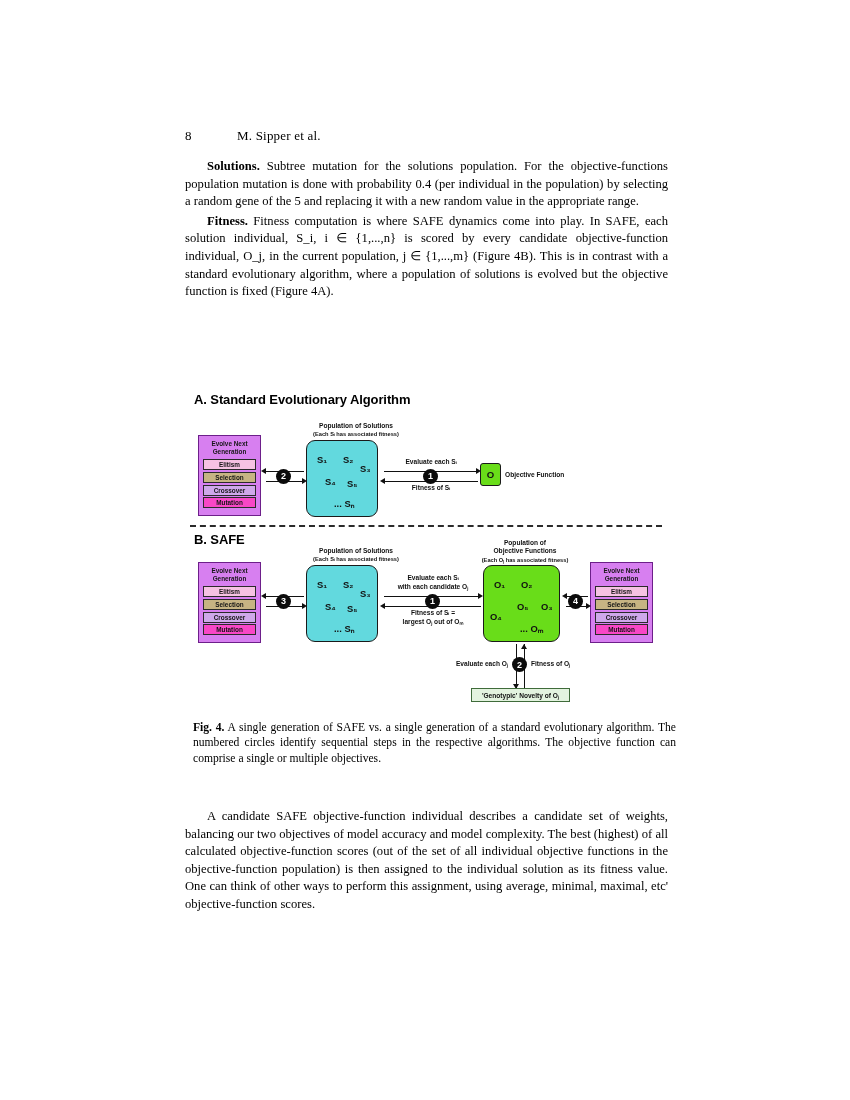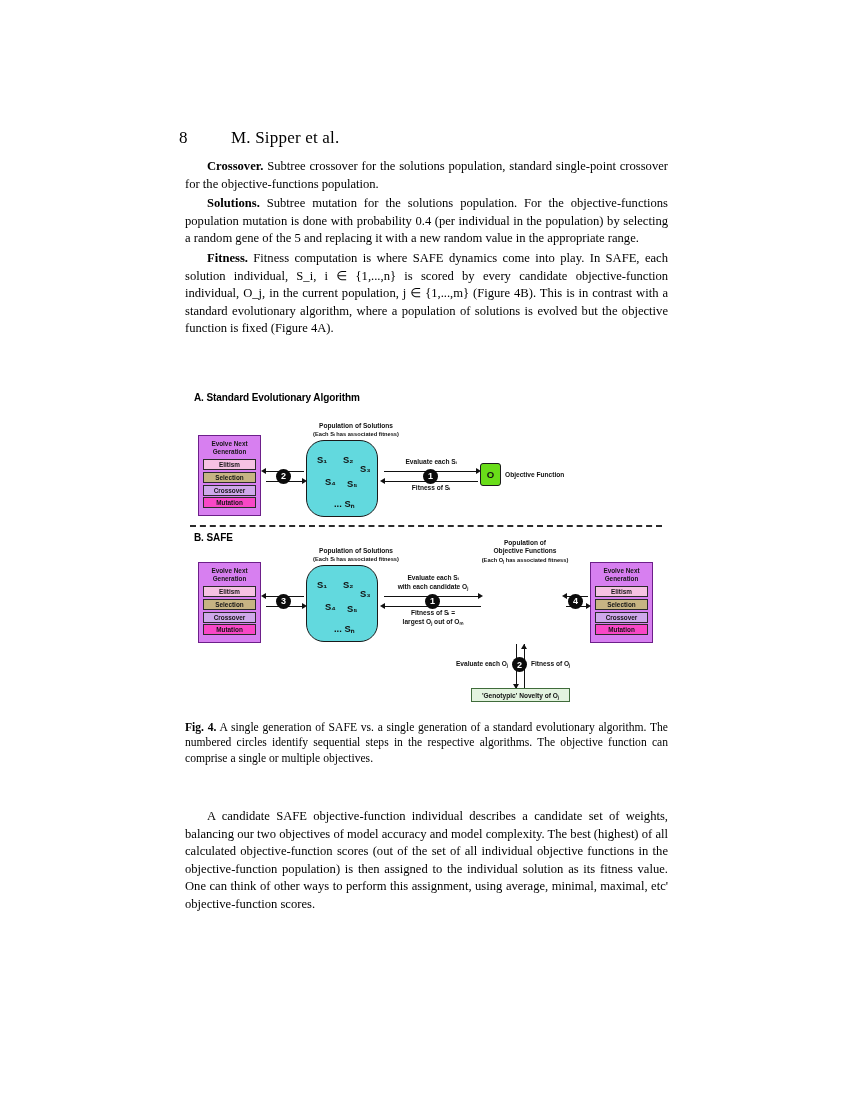--- a/index.html
+++ b/index.html
@@ -17,24 +17,24 @@
   }
 
   .page {
     position: absolute;
     inset: 0;
   }
 
   
   .runhead {
     position: absolute;
-    left: 179px;
+    left: 185px;
     top: 128px;
     width: 480px;
-    font-size: 17px;
+    font-size: 13px;
     letter-spacing: .2px;
   }
   .runhead .folio {
     display: inline-block;
     width: 52px;
   }
 
   
   .bodytext {
     position: absolute;
@@ -59,42 +59,42 @@
     width: 483px;
     font-size: 12.6px;
     line-height: 17.6px;
     text-align: justify;
   }
   .tail p { margin: 0; text-indent: 22px; }
 
   
   .caption {
     position: absolute;
-    left: 185px;
+    left: 193px;
     top: 720px;
     width: 483px;
     font-size: 11.6px;
     line-height: 15.4px;
     text-align: justify;
   }
   .caption b { font-weight: bold; }
 
   
   .figure {
     position: absolute;
     left: 190px;
     top: 392px;
     width: 472px;
     height: 315px;
     font-family: "Liberation Sans", sans-serif;
   }
   .panel-title {
     position: absolute;
     font-weight: bold;
-    font-size: 10px;
+    font-size: 13px;
     letter-spacing: -0.1px;
     color: #000;
     white-space: nowrap;
   }
   .divider {
     position: absolute;
     left: 0px;
     top: 133px;
     width: 472px;
     height: 0;
@@ -130,21 +130,21 @@
   }
   .op.elitism   { background: #f6c2e3; }
   .op.selection { background: #c7b483; }
   .op.crossover { background: #cfa8ea; }
   .op.mutation  { background: #f847c6; margin-bottom: 0; }
 
   
   .popbox {
     position: absolute;
     border: 1.7px solid #1a1a1a;
-    border-radius: 18px;
+    border-radius: 9px;
     box-sizing: border-box;
     text-decoration: underline;
   }
   .popbox.solutions  { background: #62d9de; }
   .popbox.objectives { background: #69dd19; }
   .popbox .ind {
     position: absolute;
     font-size: 9.4px;
     font-weight: 600;
     color: #111;
@@ -260,21 +260,20 @@
 </head>
 <body>
 
 <div class="page">
 
   <div class="runhead">
     <span class="folio">8</span><span>M. Sipper et al.</span>
   </div>
 
   <div class="bodytext">
-    <p><span class="lead">Crossover.</span><span> Subtree crossover for the solutions population, standard single-point crossover for the objective-functions population.</span></p>
     <p><span class="lead">Solutions.</span><span> Subtree mutation for the solutions population. For the objective-functions population mutation is done with probability 0.4 (per individual in the population) by selecting a random gene of the 5 and replacing it with a new random value in the appropriate range.</span></p>
     <p><span class="lead">Fitness.</span><span> Fitness computation is where SAFE dynamics come into play. In SAFE, each solution individual, S_i, i ∈ {1,...,n} is scored by every candidate objective-function individual, O_j, in the current population, j ∈ {1,...,m} (Figure 4B). This is in contrast with a standard evolutionary algorithm, where a population of solutions is evolved but the objective function is fixed (Figure 4A).</span></p>
   </div>
 
   <div class="figure">
 
     <div class="panel-title" style="left:4px; top:0px;">A. Standard Evolutionary Algorithm</div>
 
     <div class="evobox" style="left:8px; top:43px; width:63px; height:81px;">
       <div class="evotitle">
@@ -353,20 +352,28 @@
     <div class="hline" style="left:76px; top:214px; width:38px;"></div>
     <div class="ah right" style="left:112px; top:210.8px;"></div>
     <div class="step" style="left:86px; top:201.5px;">3</div>
 
     <div class="poplabel" style="left:270px; top:147px; width:130px;">
       <div>Population of</div>
       <div>Objective Functions</div>
       <div class="sm">(Each Oⱼ has associated fitness)</div>
     </div>
 
+    <div class="popbox objectives" style="left:293px; top:173px; width:77px; height:77px;">
+      <span class="ind" style="left:10px; top:13px;">O₁</span>
+      <span class="ind" style="left:37px; top:13px;">O₂</span>
+      <span class="ind" style="left:57px; top:35px;">O₃</span>
+      <span class="ind" style="left:6px; top:45px;">O₄</span>
+      <span class="ind" style="left:33px; top:35px;">O₅</span>
+      <span class="ind" style="left:36px; top:56px;">... Oₘ</span>
+    </div>
 
     <div class="hline" style="left:194px; top:204px; width:97px;"></div>
     <div class="ah right" style="left:288px; top:200.8px;"></div>
     <div class="hline" style="left:194px; top:214px; width:97px;"></div>
     <div class="ah left" style="left:190px; top:210.8px;"></div>
     <div class="step" style="left:235px; top:201.5px;">1</div>
 
     <div class="arrowlabel" style="left:196px; top:182px; width:94px;">
       <div>Evaluate each Sᵢ</div>
       <div>with each candidate Oⱼ</div>

